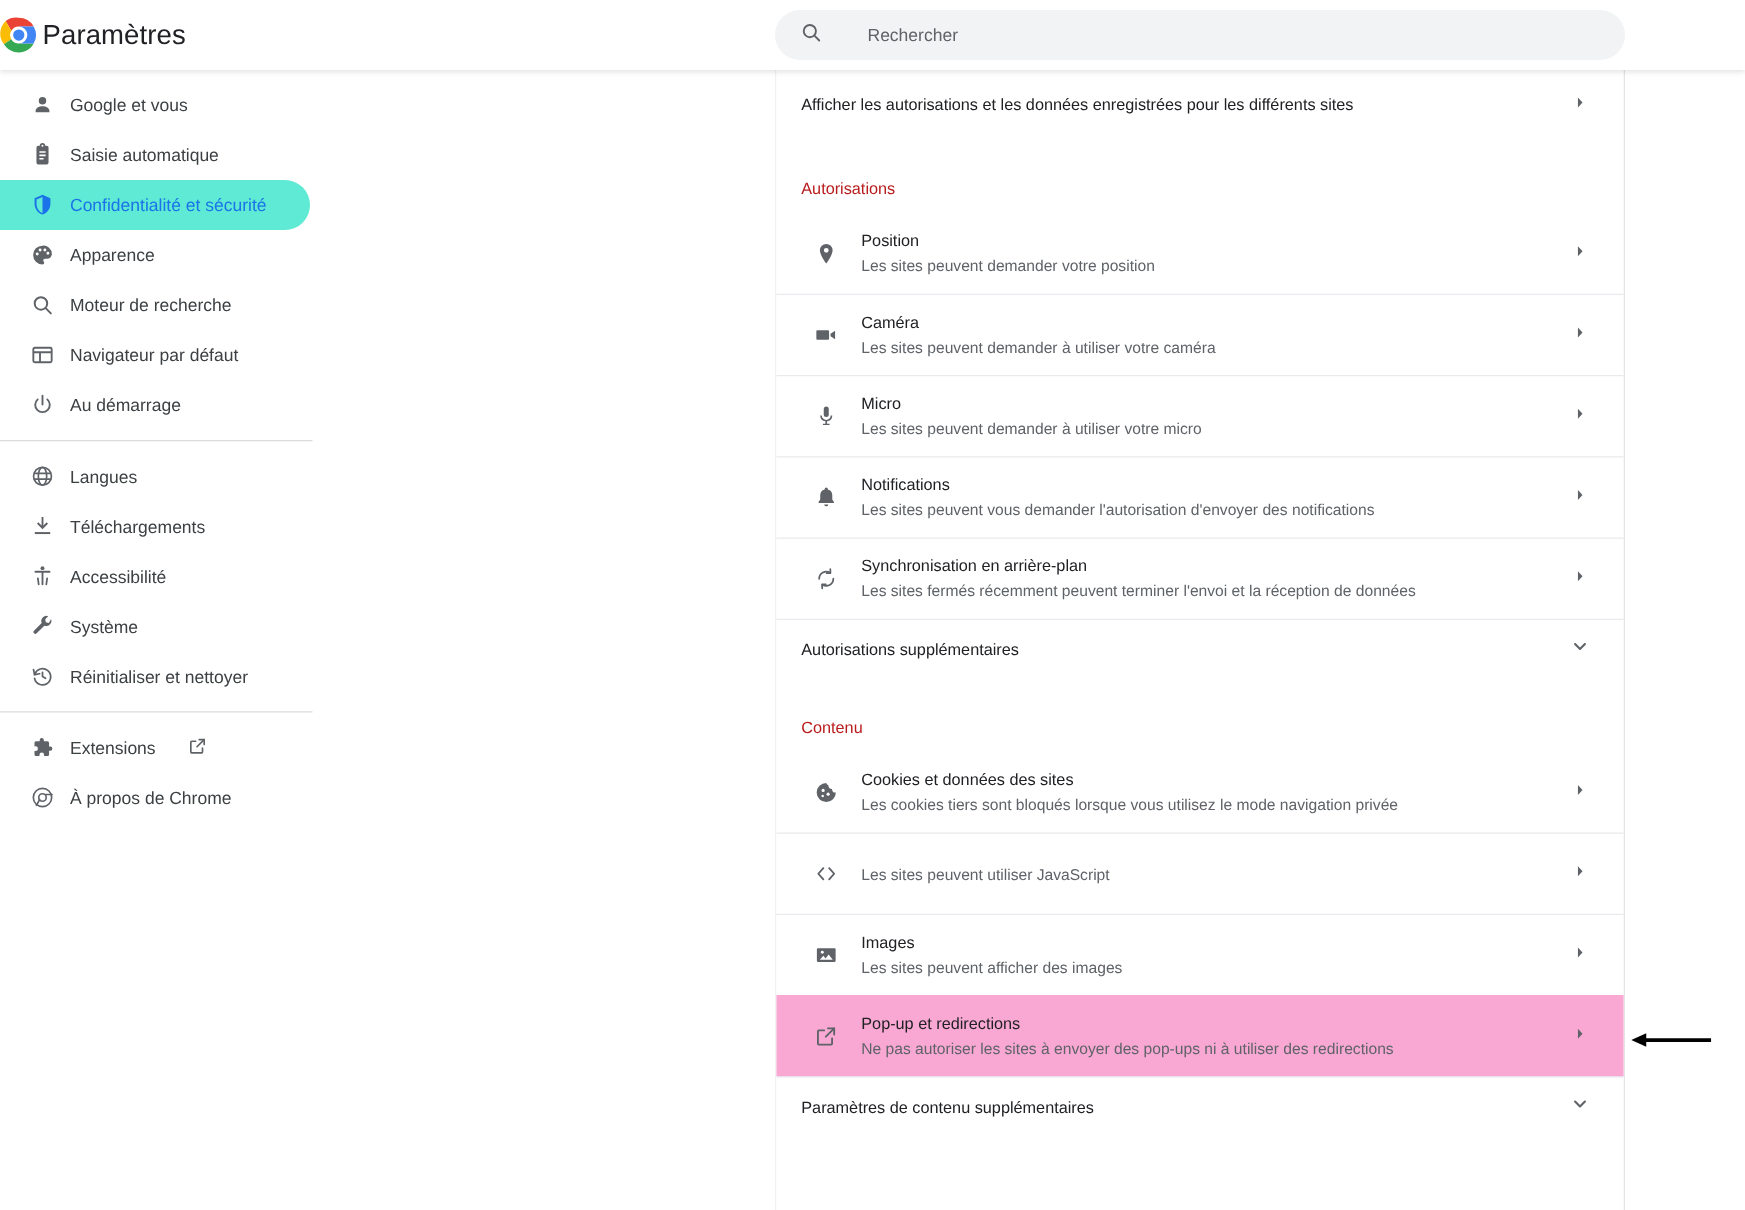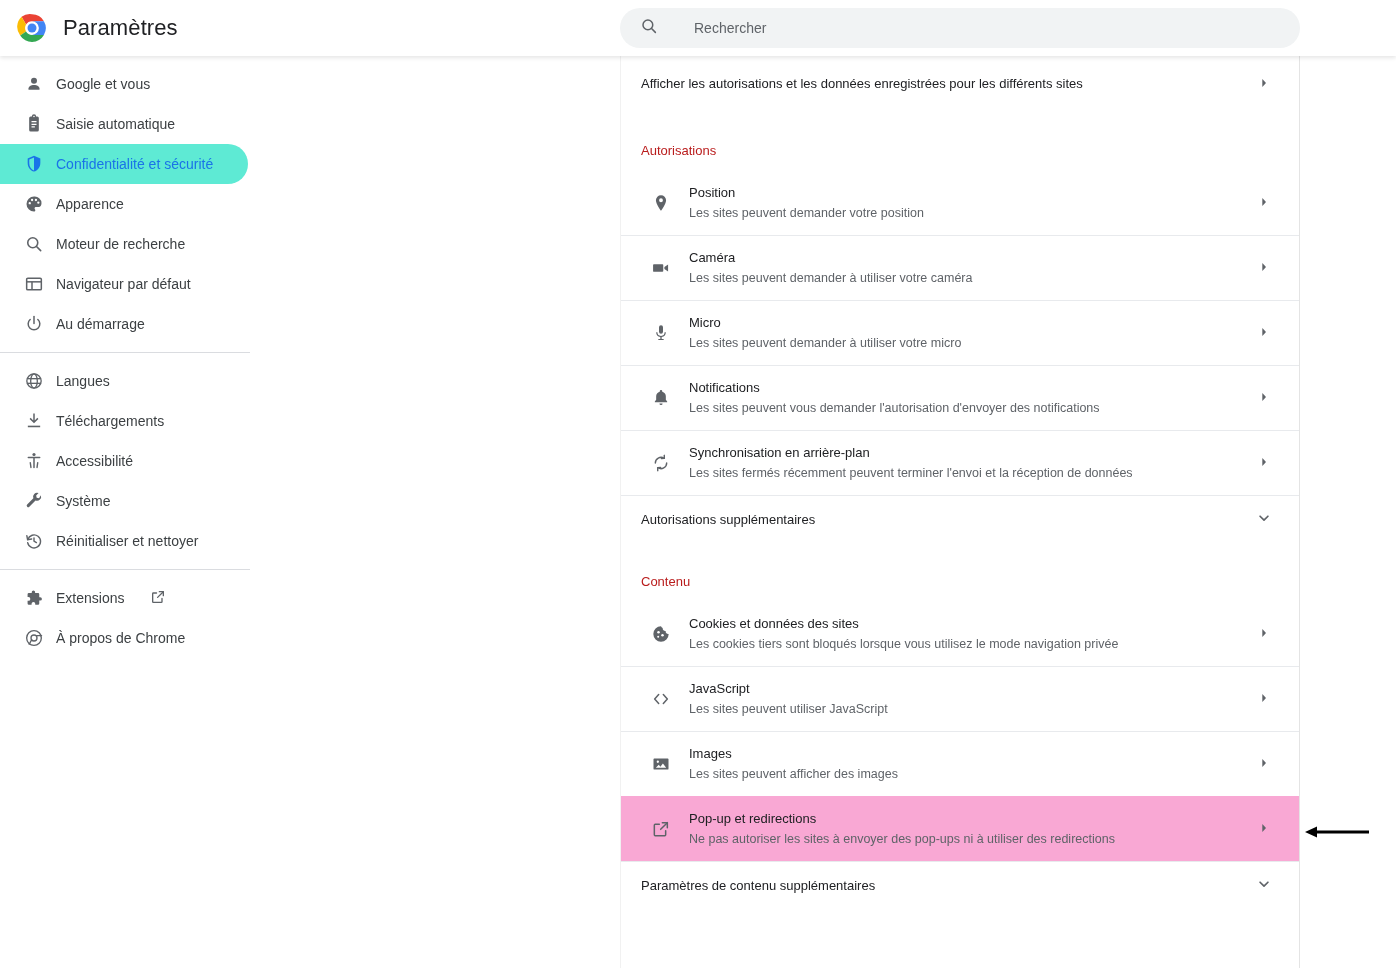--- a/index.html
+++ b/index.html
@@ -21,22 +21,21 @@
     height: 56px;
     background: #ffffff;
     display: flex;
     align-items: center;
     z-index: 20;
     box-shadow: 0 2px 4px rgba(0,0,0,0.10);
   }
   .brand {
     display: flex;
     align-items: center;
-    gap: 16px;
-    padding-left: 17px;
+    gap: 4px;
     width: 600px;
   }
   .chrome-logo { width: 30px; height: 30px; display: block; }
   .app-title {
     font-size: 22px;
     color: #202124;
     letter-spacing: 0.1px;
     font-weight: 400;
   }
   .search-wrap {
@@ -553,21 +552,20 @@
   </div>
 
   <div class="row perm-row row-divider">
     <span>
       <svg class="row-icon" viewBox="0 0 24 24" fill="none" stroke="currentColor" stroke-width="1.8" stroke-linecap="round" stroke-linejoin="round">
         <polyline points="9.2,6.6 4.4,12 9.2,17.4"></polyline>
         <polyline points="14.8,6.6 19.6,12 14.8,17.4"></polyline>
       </svg>
     </span>
     <div class="row-texts">
-      <div class="row-title">JavaScript</div>
       <div class="row-sub">Les sites peuvent utiliser JavaScript</div>
     </div>
     <span>
       <svg class="chev-right" viewBox="0 0 12 14" fill="currentColor">
           <path d="M4 2.2 8.4 7 4 11.8z"></path>
         </svg>
     </span>
   </div>
 
   <div class="row perm-row row-divider">

